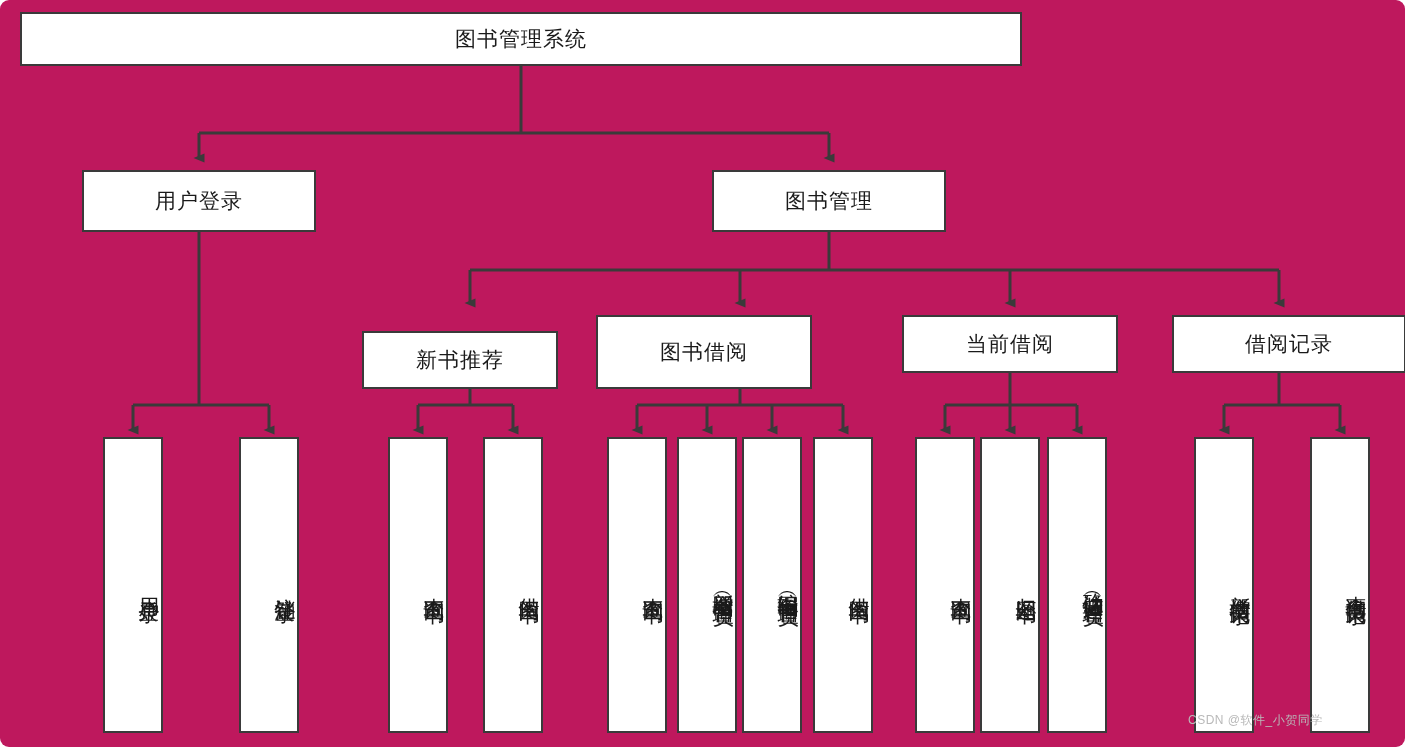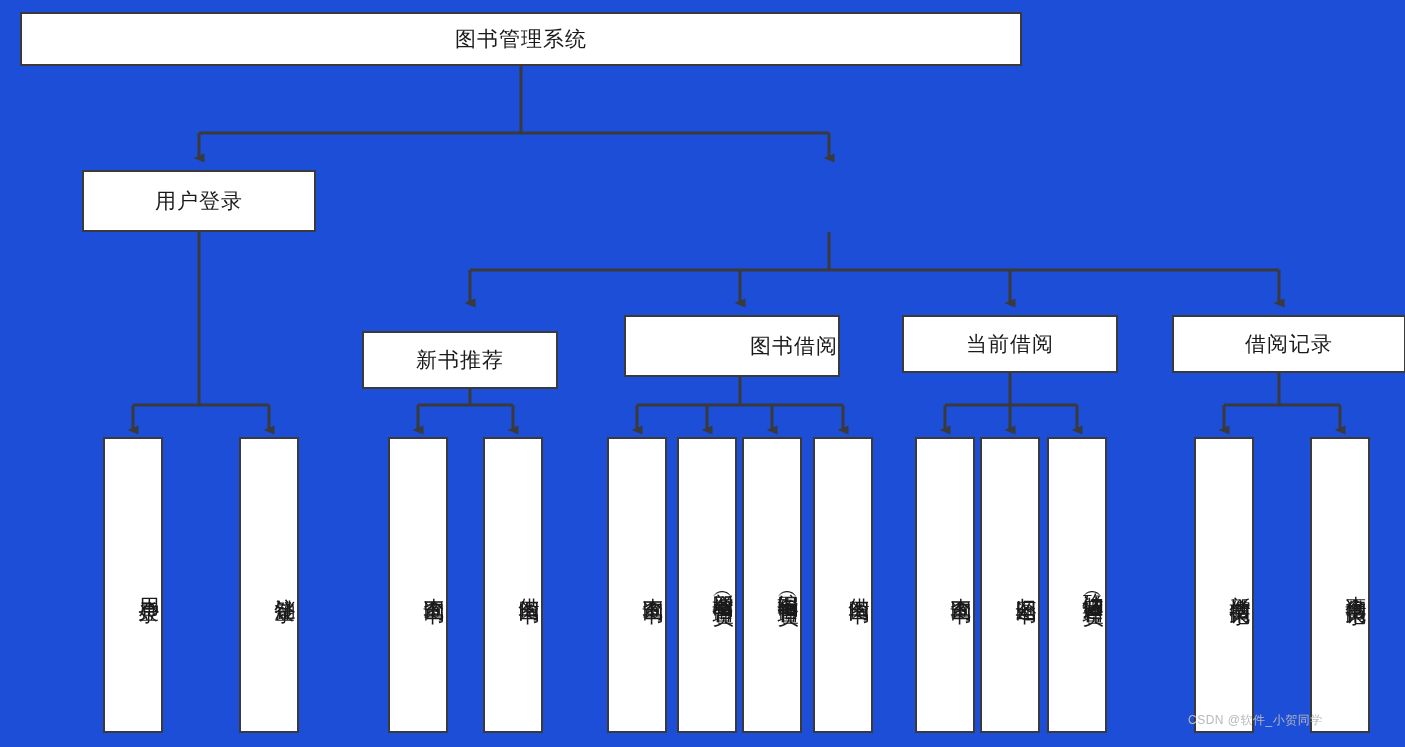--- a/index.html
+++ b/index.html
@@ -7,22 +7,23 @@
     padding: 0;
     background: #ffffff;
   }
   body {
     font-family: "Liberation Sans", "DejaVu Sans", sans-serif;
   }
   #canvas {
     position: relative;
     width: 1405px;
     height: 747px;
-    background: #1d4ed8;
+    background: #be185d;
     overflow: hidden;
+    border-radius: 9px;
   }
   #edges {
     position: absolute;
     left: 0;
     top: 0;
     width: 1405px;
     height: 747px;
     pointer-events: none;
   }
   .node {
@@ -122,25 +123,28 @@
     </g>
   </svg>
 
   <div class="node horiz" style="left:20px; top:12px; width:1002px; height:54px;">
     <span>图书管理系统</span>
   </div>
 
   <div class="node horiz" style="left:82px; top:170px; width:234px; height:62px;">
     <span>用户登录</span>
   </div>
+  <div class="node horiz" style="left:712px; top:170px; width:234px; height:62px;">
+    <span>图书管理</span>
+  </div>
 
   <div class="node horiz" style="left:362px; top:331px; width:196px; height:58px;">
     <span>新书推荐</span>
   </div>
-  <div class="node horiz" style="left:624px; top:315px; width:216px; height:62px;justify-content:flex-end;">
+  <div class="node horiz" style="left:596px; top:315px; width:216px; height:74px;">
     <span>图书借阅</span>
   </div>
   <div class="node horiz" style="left:902px; top:315px; width:216px; height:58px;text-align:right;">
     <span>当前借阅</span>
   </div>
   <div class="node horiz" style="left:1172px; top:315px; width:234px; height:58px;">
     <span>借阅记录</span>
   </div>
 
   <div class="node vert" style="left:103px; top:437px; width:60px; height:296px;">

